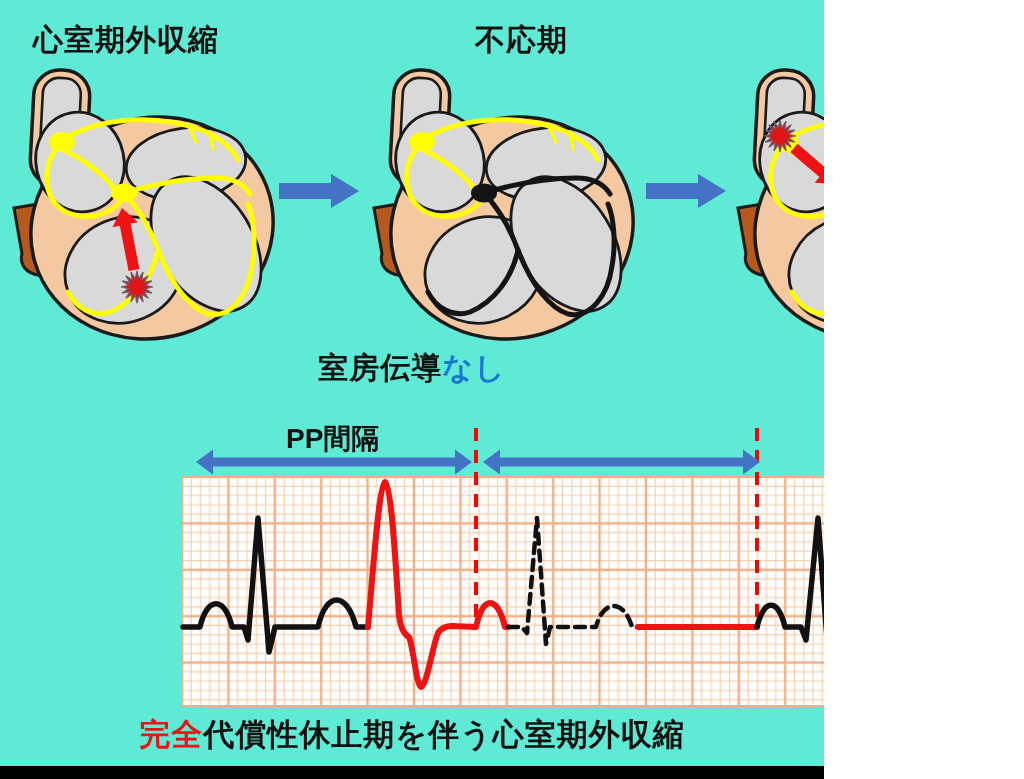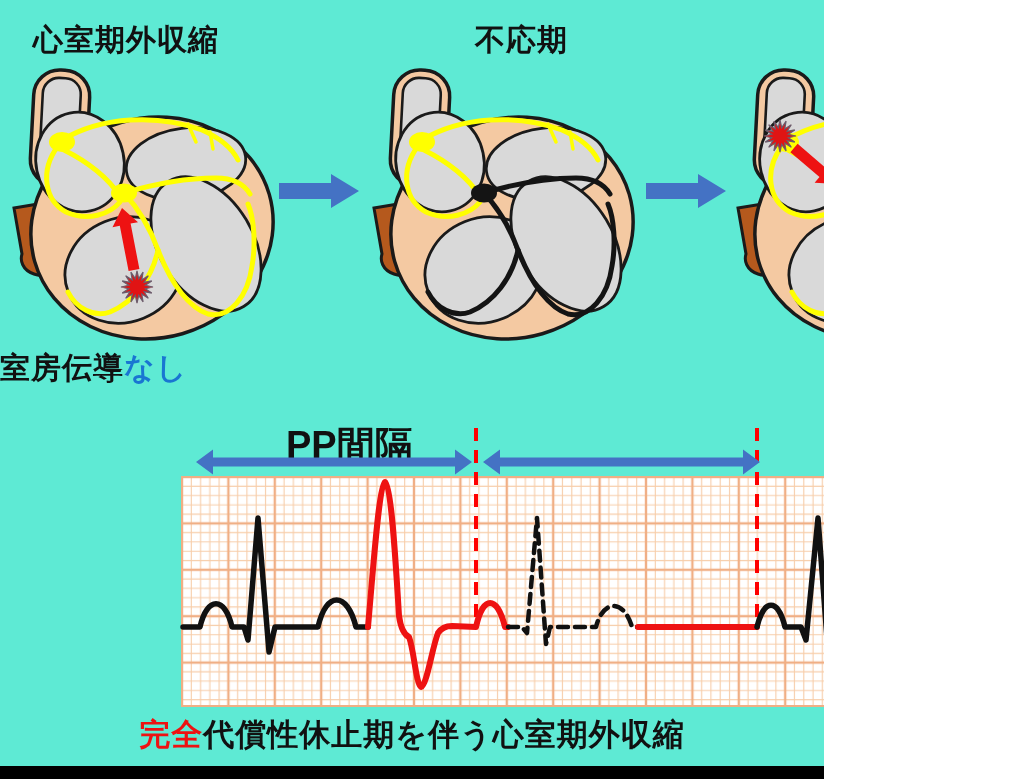--- a/index.html
+++ b/index.html
@@ -5,25 +5,25 @@
   html,body{margin:0;padding:0;background:#fff;}
   #page{
     position:relative;width:824px;height:779px;background:#5eead4;overflow:hidden;
     font-family:"Liberation Sans",sans-serif;
   }
   .abs{position:absolute;}
   .title{
     font-weight:bold;font-size:30px;color:#111;white-space:nowrap;letter-spacing:1px;
   }
   .mid-caption{
-    left:0;right:0;top:348px;font-weight:bold;font-size:30px;
+    left:0;right:0;top:348px;text-align:center;font-weight:bold;font-size:30px;
     white-space:nowrap;letter-spacing:1px;
   }
   .pp-label{
-    left:286px;top:420px;font-weight:bold;font-size:38px;color:#111;white-space:nowrap;
+    left:286px;top:420px;font-weight:bold;font-size:28px;color:#111;white-space:nowrap;
   }
   .bottom-caption{
     left:0;right:0;top:714px;text-align:center;font-weight:bold;font-size:31px;
     white-space:nowrap;letter-spacing:1px;
   }
   .bottom-bar{
     left:0;top:766px;width:1024px;height:13px;background:#000;
   }
   svg{display:block;overflow:visible;}
 </style>

